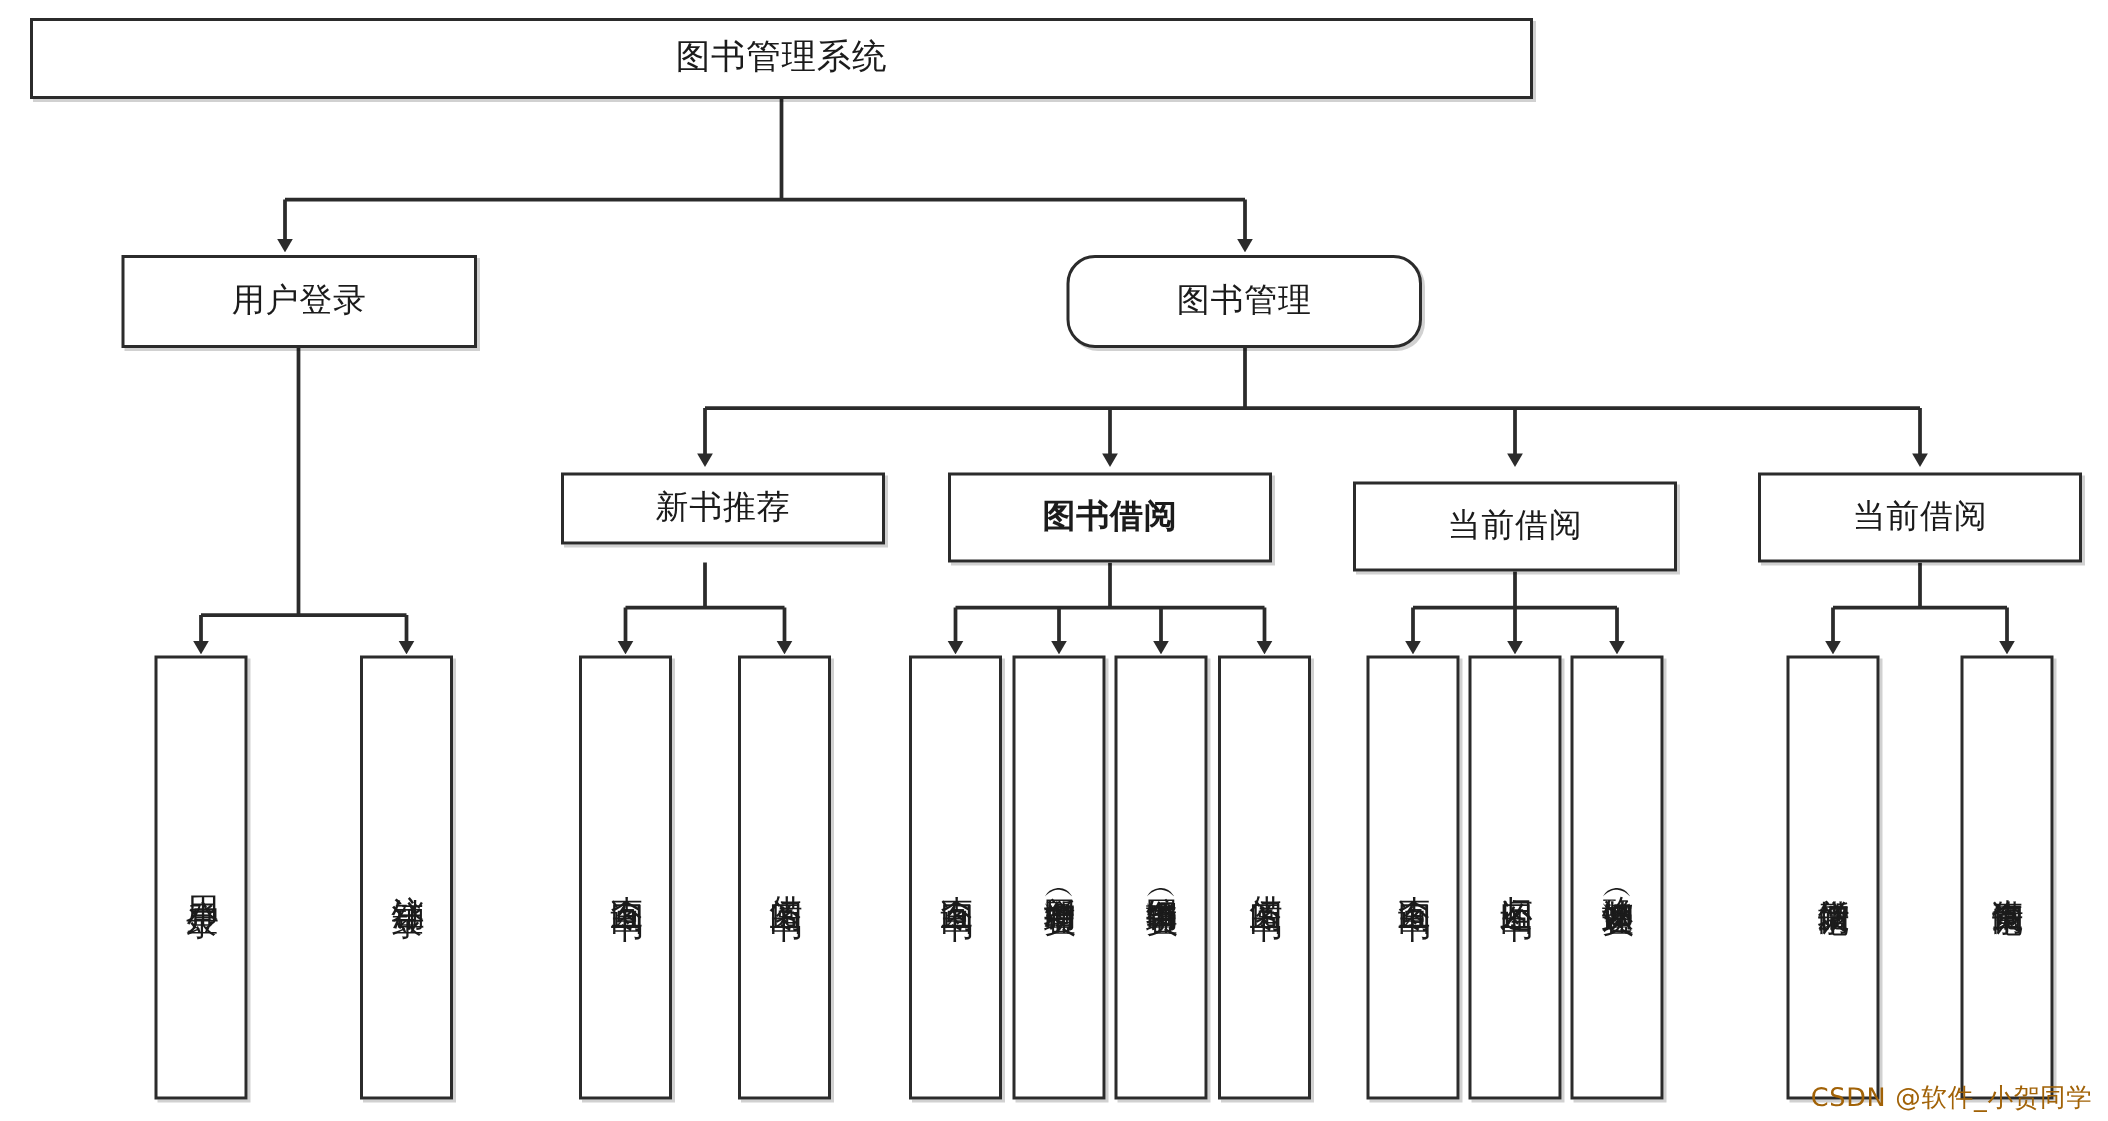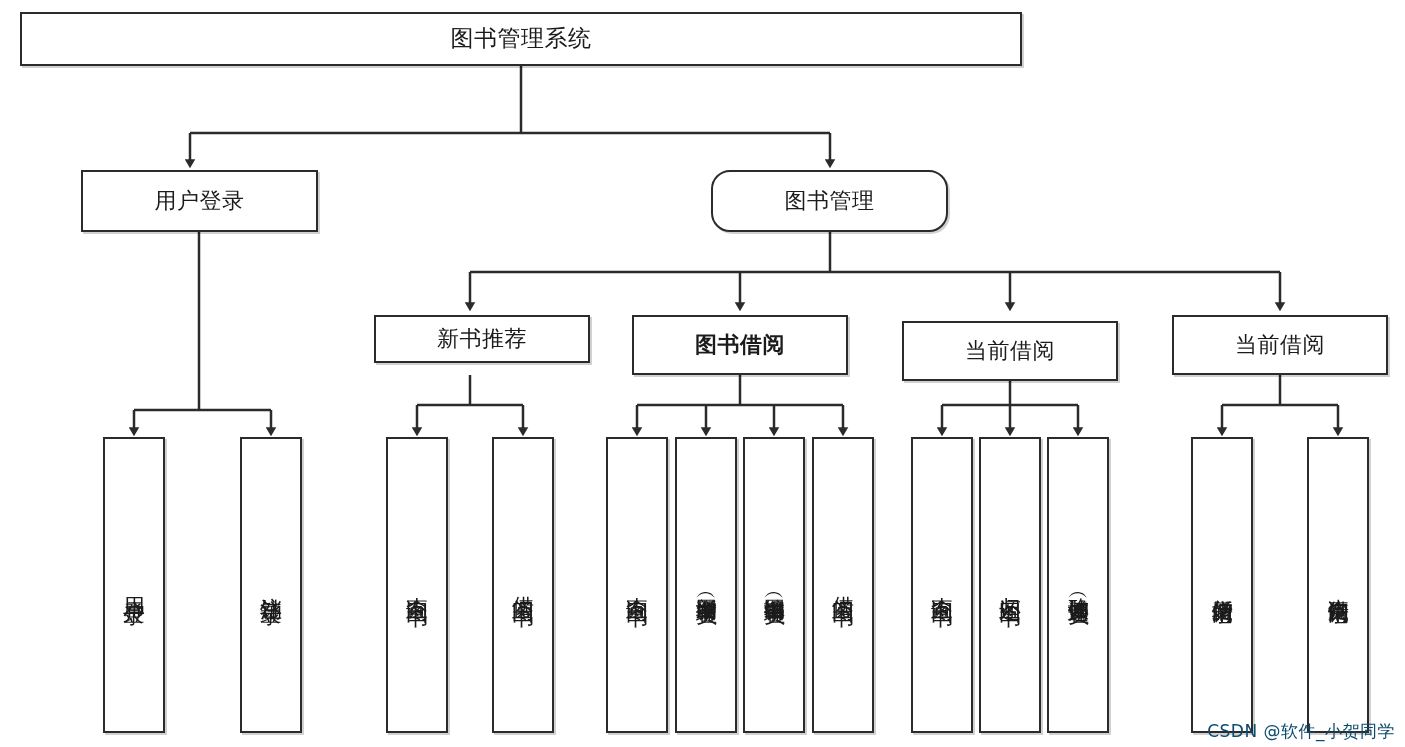--- a/index.html
+++ b/index.html
@@ -64,21 +64,21 @@
   }
   .node.vert.tight .label {
     letter-spacing: 1px;
     font-size: 21px;
   }
   .watermark {
     position: absolute;
     right: 10px;
     bottom: 4px;
     font-size: 17px;
-    color: #0c4a6e;
+    color: #a16207;
     letter-spacing: 0.5px;
     white-space: nowrap;
     font-family: "DejaVu Sans", "Liberation Sans", sans-serif;
   }
 </style>
 </head>
 <body>
 
 <div id="canvas">
 

